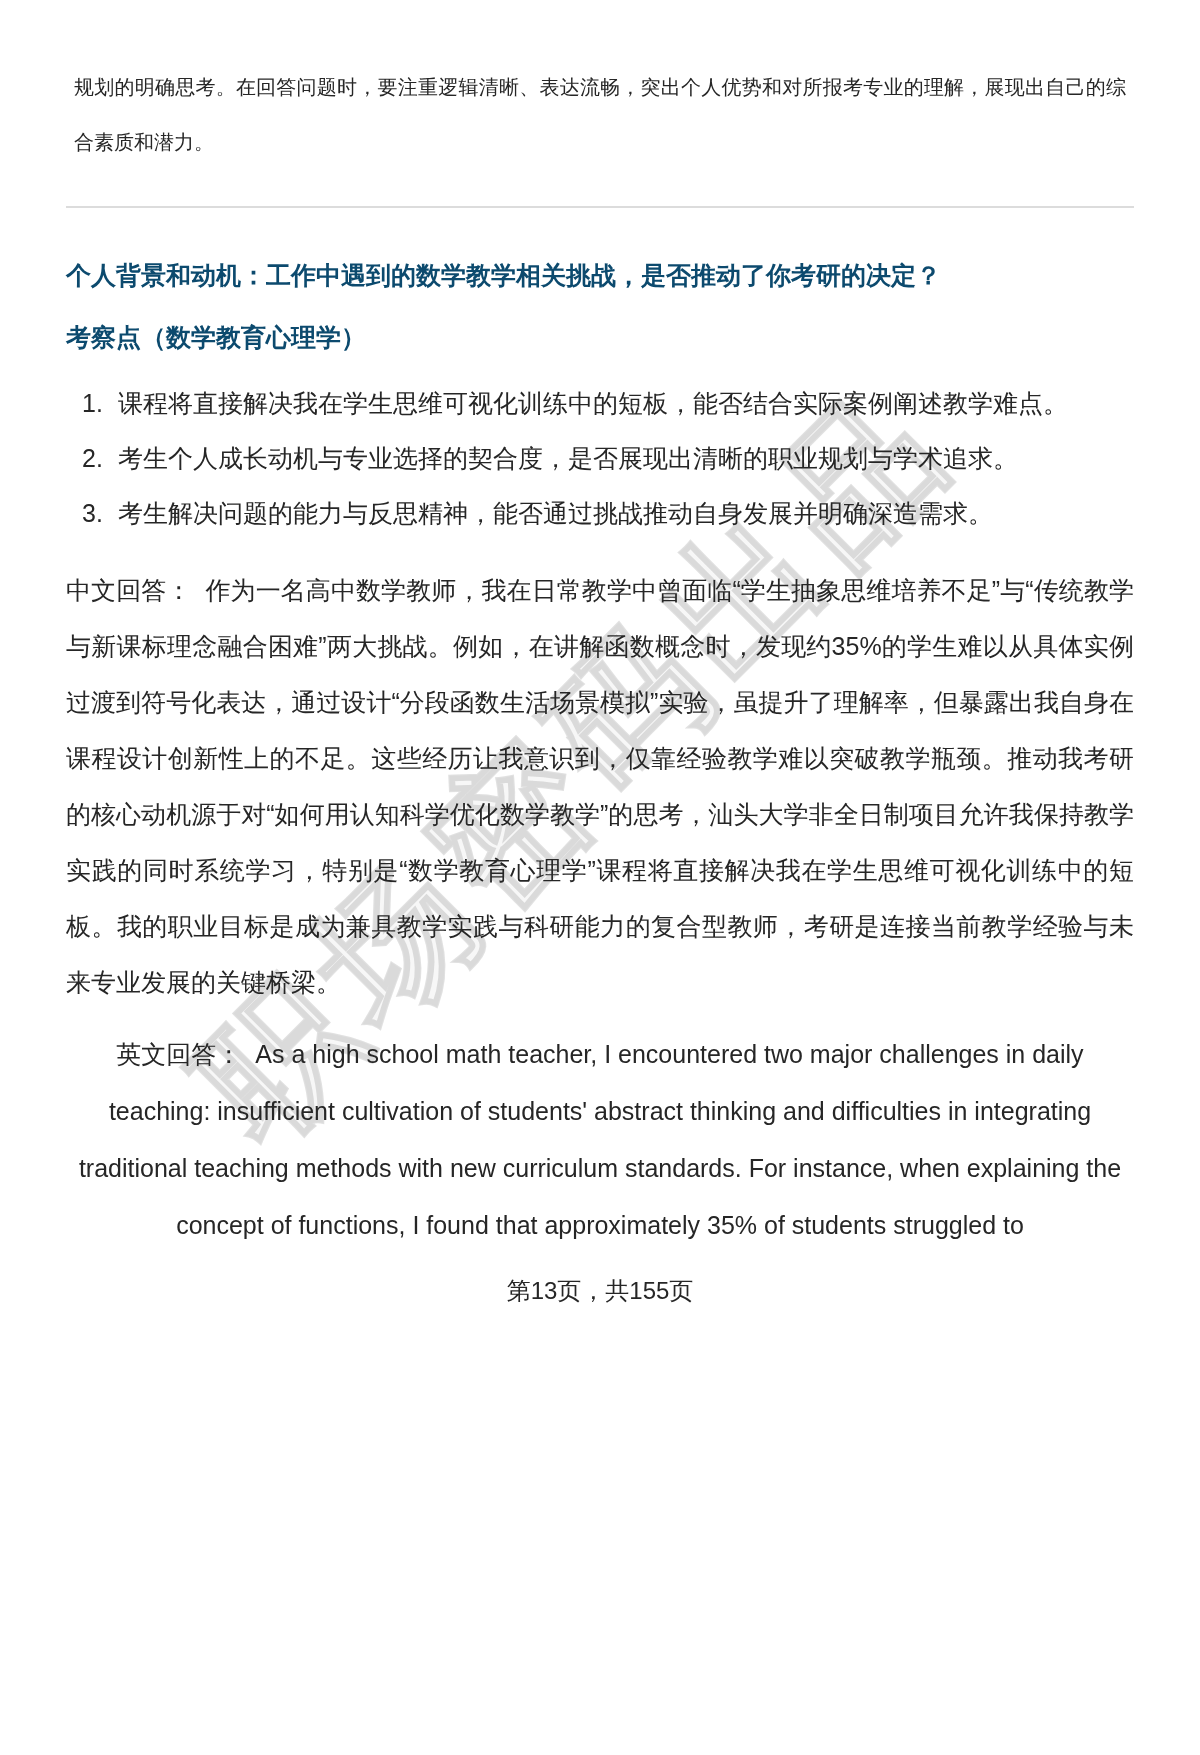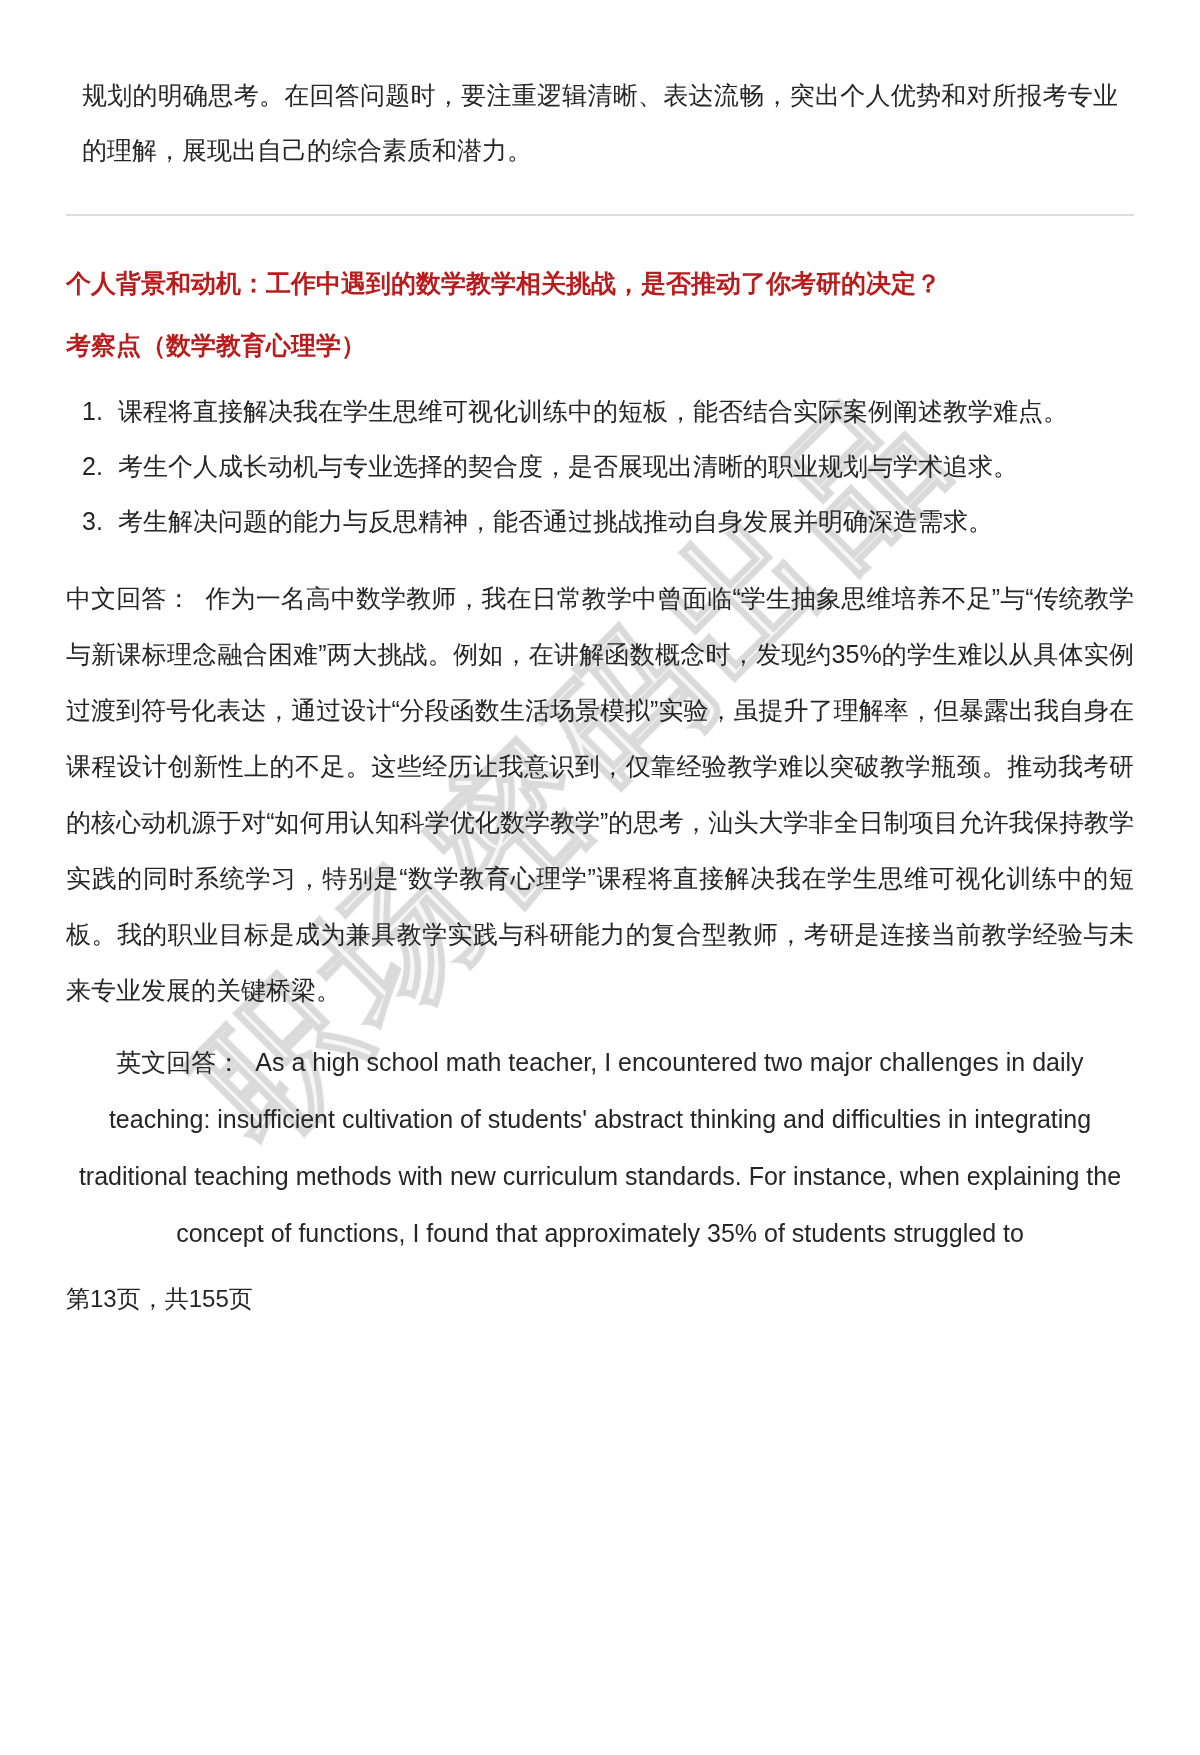--- a/index.html
+++ b/index.html
@@ -30,36 +30,36 @@
     z-index: 0;
     pointer-events: none;
     user-select: none;
   }
   .content {
     position: relative;
     z-index: 1;
     padding: 52px 66px 0 66px;
   }
   .para {
-    font-size: 25px;
+    font-size: 20px;
     line-height: 55px;
     text-align: justify;
-    margin: 16px;
+    margin: 8px;
   }
   .divider {
     border: none;
     border-top: 2px solid #dcdcdc;
     margin: 36px 0 36px 0;
     height: 0;
   }
   .heading {
     margin: 0;
     font-size: 25px;
     font-weight: bold;
-    color: #b91c1c;
+    color: #0c4a6e;
   }
   .heading-line {
     display: block;
     line-height: 62px;
   }
   .points {
     list-style: none;
     margin: 8px 0 0 0;
     padding: 0 0 0 16px;
   }
@@ -87,20 +87,21 @@
     line-height: 57px;
     text-align: center;
   }
   .answer-label {
     margin-right: 14px;
   }
   .footer {
     position: relative;
     z-index: 1;
     margin-top: 20px;
+    text-align: center;
     font-size: 24px;
     line-height: 34px;
     color: #262626;
   }
 </style>
 </head>
 <body>
 
 <div class="page">
 

